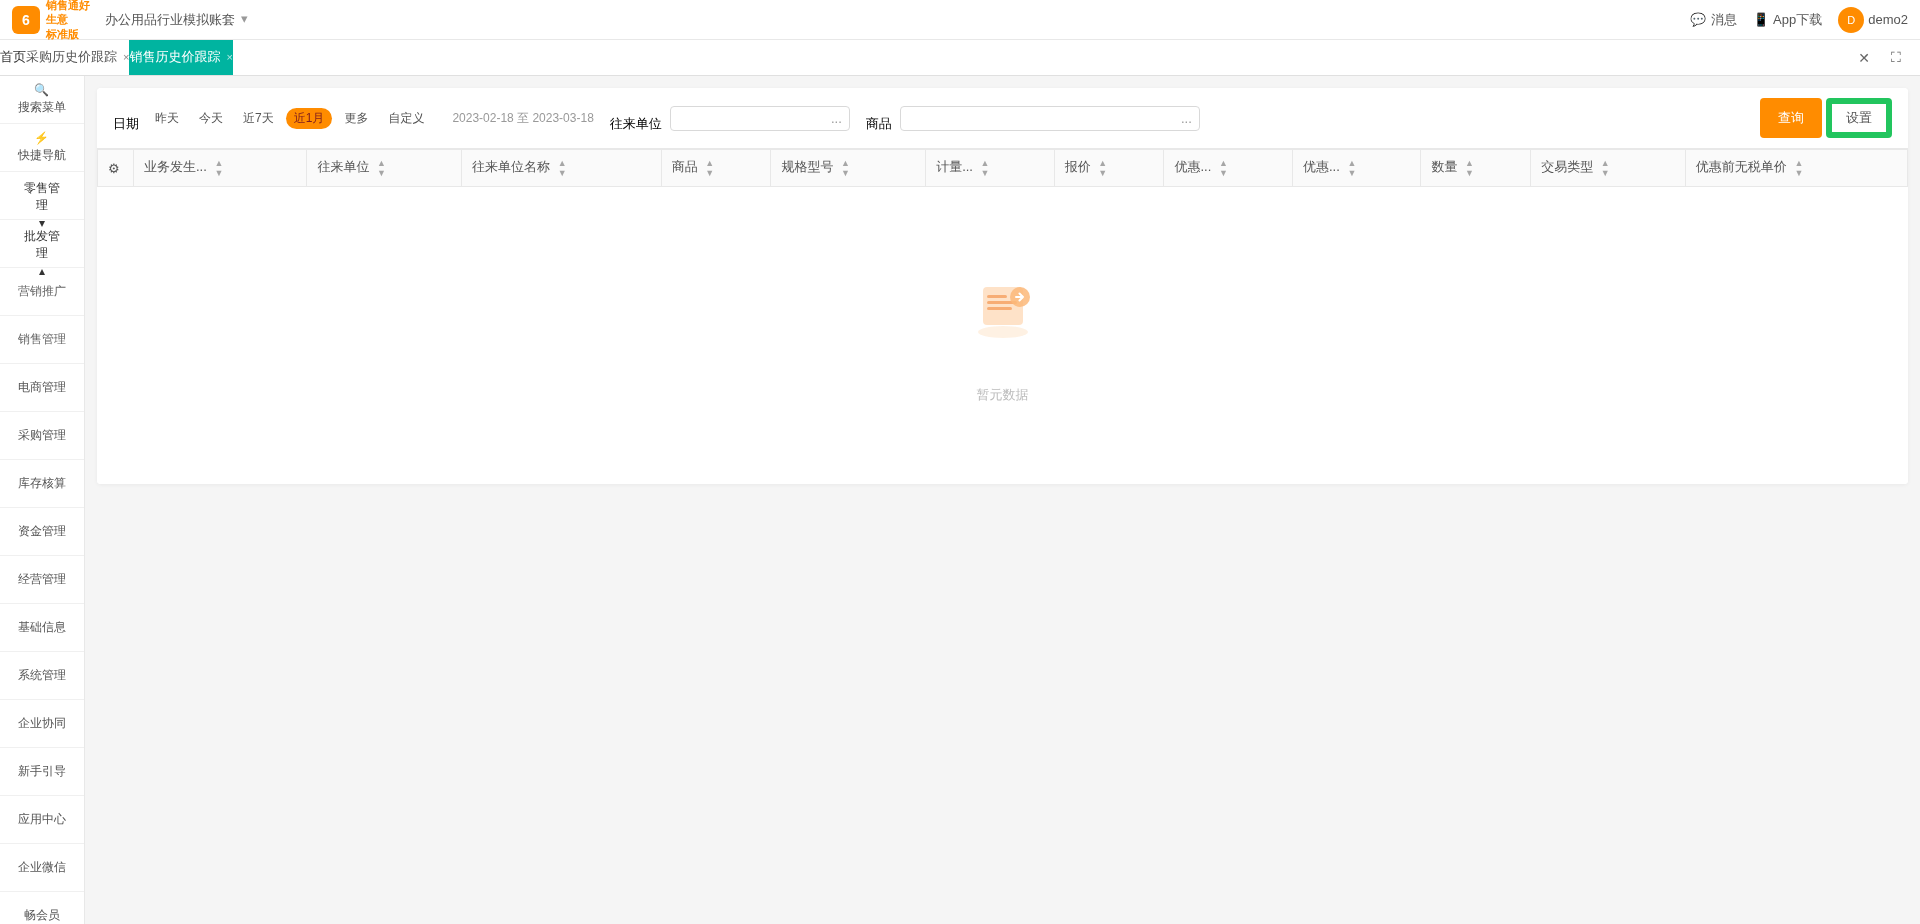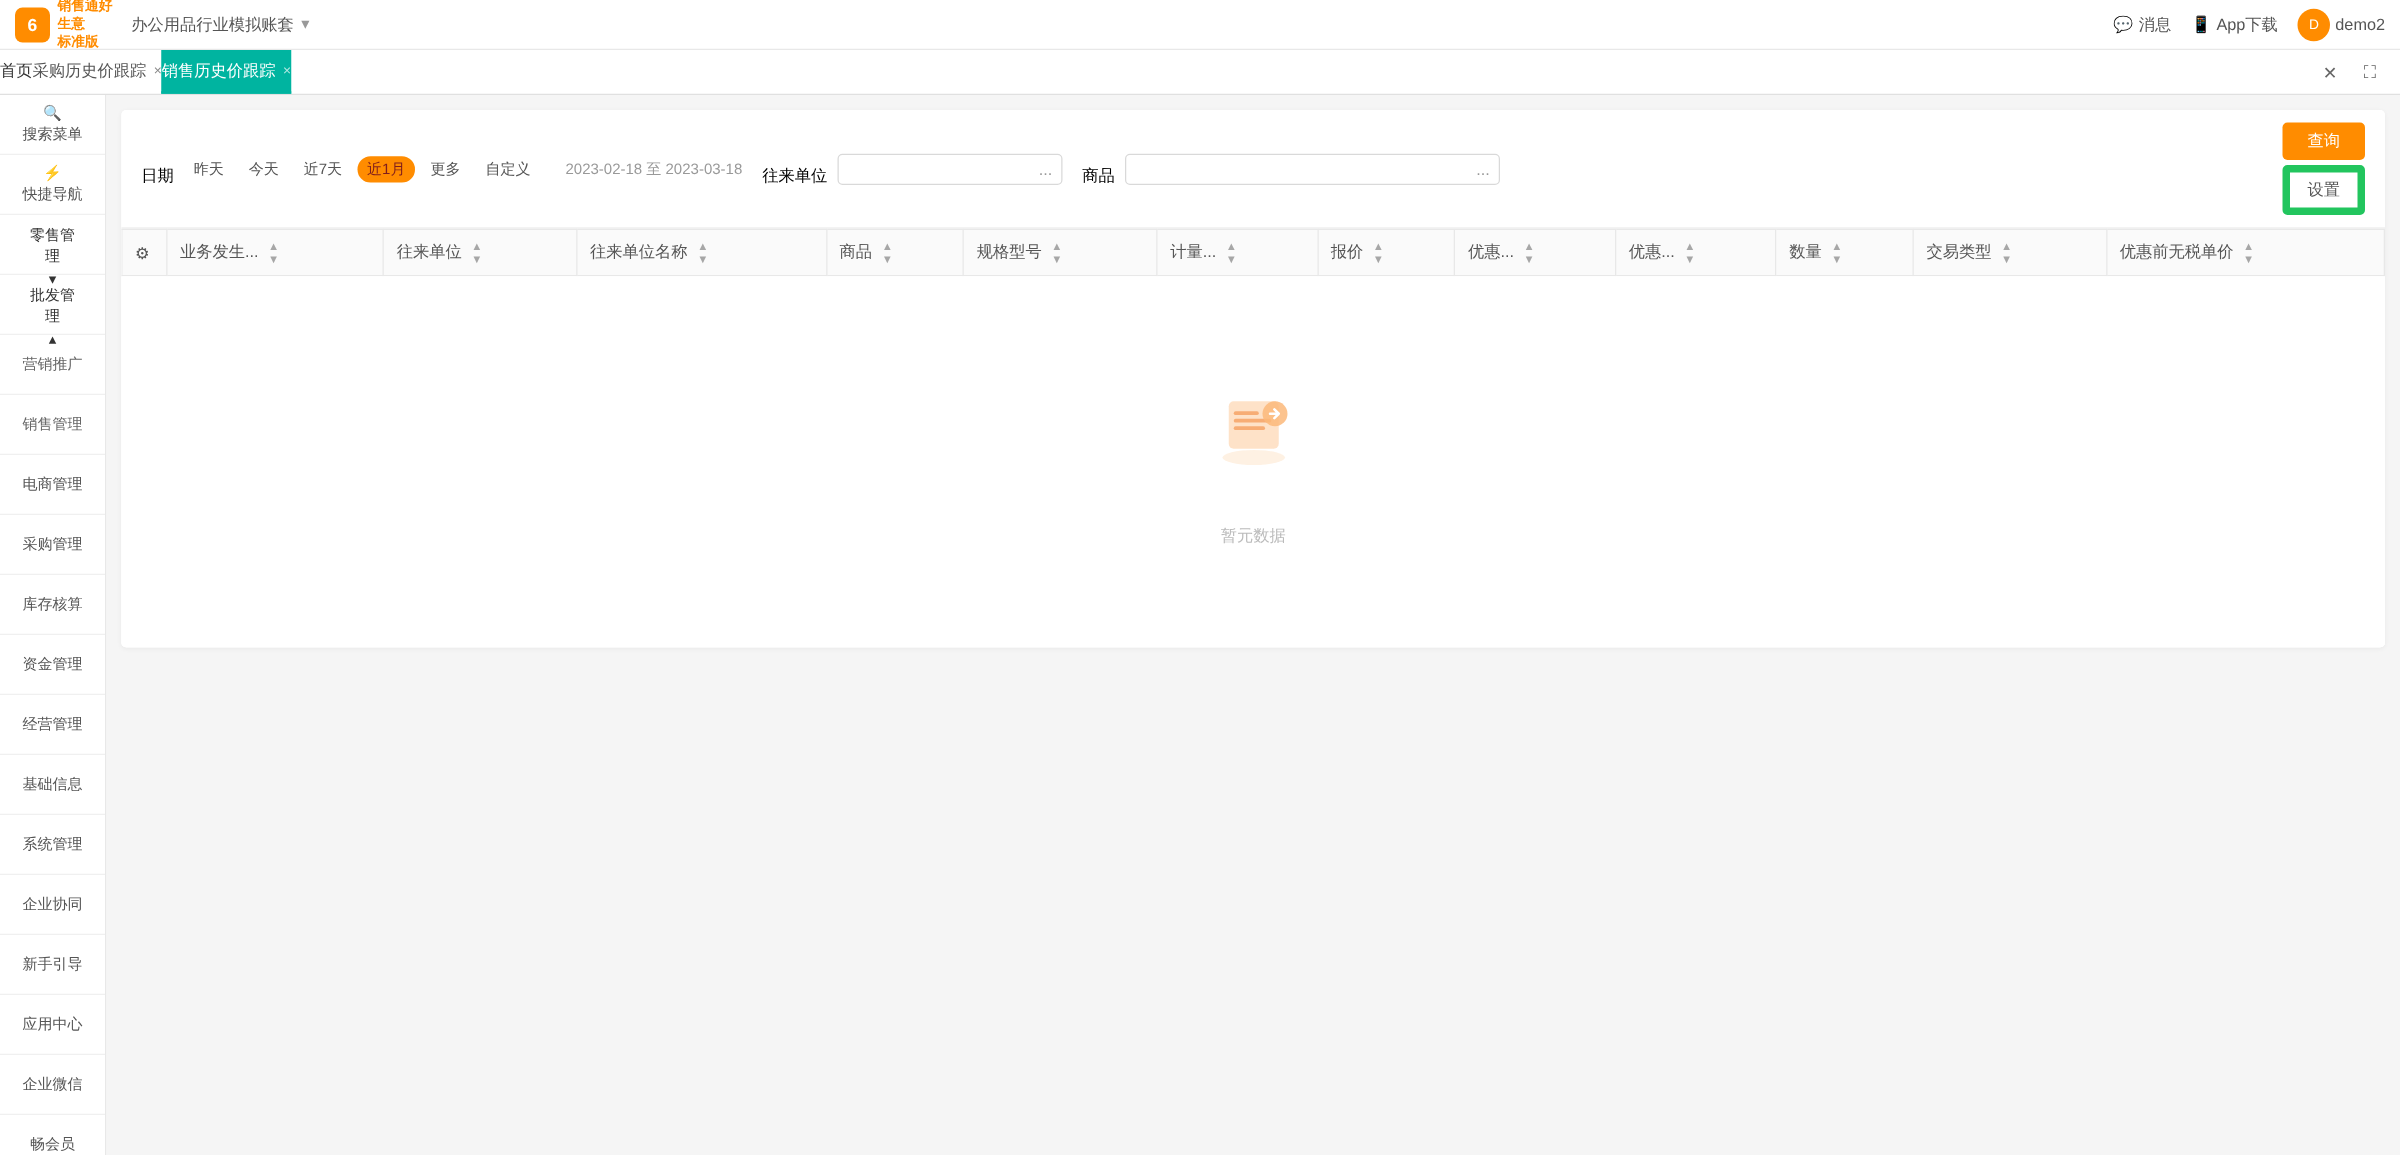--- a/index.html
+++ b/index.html
@@ -513,21 +513,21 @@
             <span class="dots">...</span>
           </div>
         </div>
         <div class="filter-group">
           <span class="filter-label">商品</span>
           <div class="filter-input-wrap">
             <input class="filter-input" type="text" style="width: 300px;" placeholder="" value="">
             <span class="dots">...</span>
           </div>
         </div>
-        <div style="display:flex;flex-direction:column;gap:4px;margin-left:auto;">
+        <div style="display:flex;flex-direction:row;gap:4px;margin-left:auto;">
           <button class="query-btn">查询</button>
           <button class="settings-btn">设置</button>
         </div>
       </div>
 
       <div class="table-container">
         <table class="data-table">
           <thead>
             <tr>
               <th class="th-settings">

